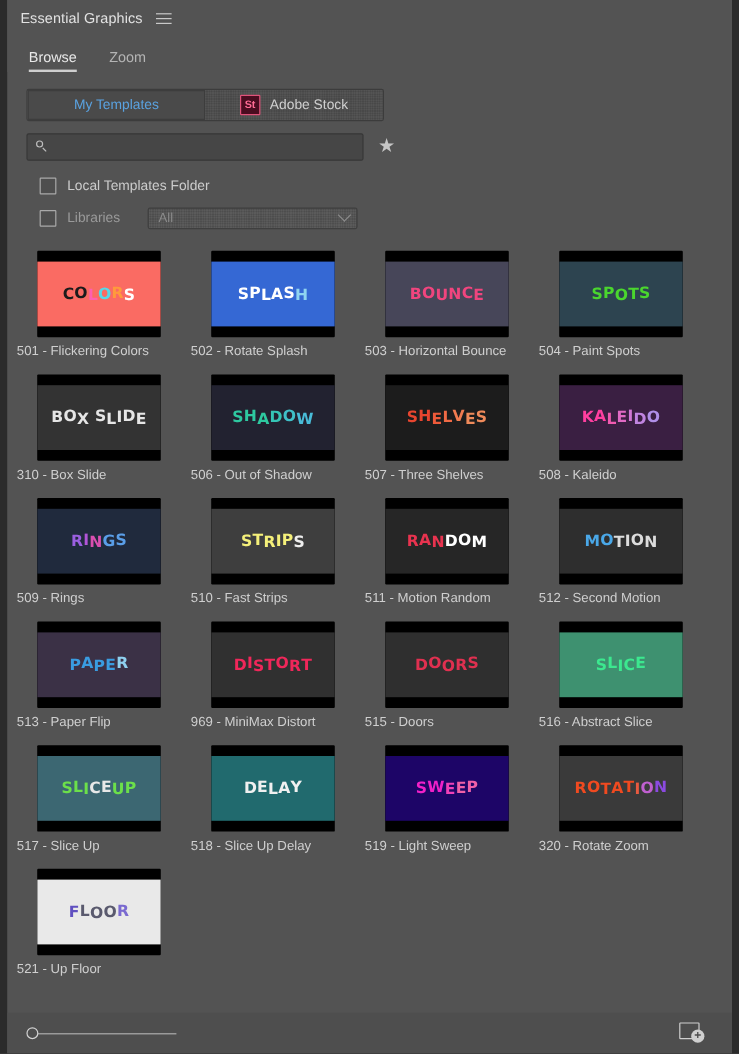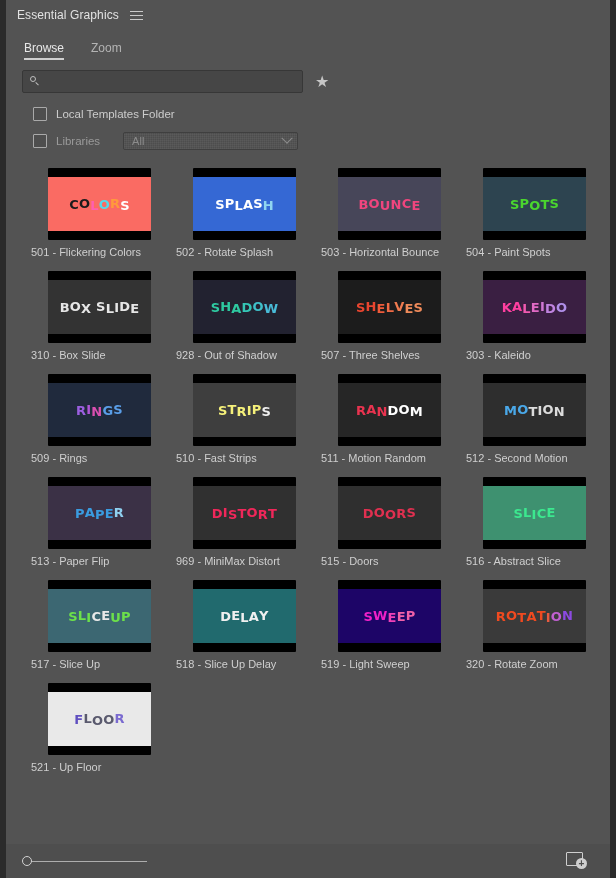--- a/index.html
+++ b/index.html
@@ -254,21 +254,21 @@
   .gridscroll {
     flex: 1 1 auto;
     overflow: hidden;
     padding: 16px 0 0 0;
   }
   .grid {
     display: grid;
     grid-template-columns: repeat(4, 145px);
     column-gap: 0px;
     row-gap: 13px;
-    padding-left: 25px;
+    padding-left: 8px;
   }
   .card {
     width: 138px;
     cursor: pointer;
   }
   .thumb {
     width: 103px;
     height: 72px;
     position: relative;
     background: #000;
@@ -381,20 +381,31 @@
         <i></i>
         <i></i>
     </div>
   </div>
 
   <div class="tabs">
     <div class="tab active">Browse</div>
     <div class="tab">Zoom</div>
   </div>
 
+  <div class="segmented-wrap">
+    <div class="segmented">
+      <div class="seg selected">
+        <span>My Templates</span>
+      </div>
+      <div class="seg alt">
+        <span class="st-badge">St</span>
+        <span>Adobe Stock</span>
+      </div>
+    </div>
+  </div>
 
   <div class="searchrow">
     <div class="searchbox">
       <span class="mag"></span>
       <input class="search-input" type="text" placeholder="" style="">
     </div>
     <div class="star">★</div>
   </div>
 
   <div class="checkrow first">
@@ -452,37 +463,37 @@
             </div>
           </div>
           <div class="caption">310 - Box Slide</div>
         </div>
         <div class="card">
           <div class="thumb">
             <div class="inner" style="background: rgb(34, 34, 48);">
               <div class="word"><span style="color: rgb(46, 201, 160); transform: translateY(0px);">S</span><span style="color: rgb(46, 201, 160); transform: translateY(-1px);">H</span><span style="color: rgb(46, 201, 160); transform: translateY(1px);">A</span><span style="color: rgb(53, 197, 181); transform: translateY(0px);">D</span><span style="color: rgb(63, 192, 200); transform: translateY(-1px);">O</span><span style="color: rgb(73, 188, 216); transform: translateY(1px);">W</span></div>
             </div>
           </div>
-          <div class="caption">928 - Out of Shadow</div>
+          <div class="caption">506 - Out of Shadow</div>
         </div>
         <div class="card">
           <div class="thumb">
             <div class="inner" style="background: rgb(28, 28, 28);">
               <div class="word"><span style="color: rgb(232, 69, 47); transform: translateY(0px);">S</span><span style="color: rgb(232, 69, 47); transform: translateY(-1px);">H</span><span style="color: rgb(238, 90, 58); transform: translateY(1px);">E</span><span style="color: rgb(240, 106, 69); transform: translateY(0px);">L</span><span style="color: rgb(240, 123, 80); transform: translateY(-1px);">V</span><span style="color: rgb(239, 138, 90); transform: translateY(1px);">E</span><span style="color: rgb(239, 138, 90); transform: translateY(0px);">S</span></div>
             </div>
           </div>
           <div class="caption">507 - Three Shelves</div>
         </div>
         <div class="card">
           <div class="thumb">
             <div class="inner" style="background: rgb(58, 31, 66);">
               <div class="word"><span style="color: rgb(255, 63, 160); transform: translateY(0px);">K</span><span style="color: rgb(255, 63, 160); transform: translateY(-1px);">A</span><span style="color: rgb(240, 90, 176); transform: translateY(1px);">L</span><span style="color: rgb(224, 106, 196); transform: translateY(0px);">E</span><span style="color: rgb(208, 119, 212); transform: translateY(-1px);">I</span><span style="color: rgb(192, 132, 224); transform: translateY(1px);">D</span><span style="color: rgb(176, 143, 232); transform: translateY(0px);">O</span></div>
             </div>
           </div>
-          <div class="caption">303 - Kaleido</div>
+          <div class="caption">508 - Kaleido</div>
         </div>
         <div class="card">
           <div class="thumb">
             <div class="inner" style="background: rgb(32, 42, 61);">
               <div class="word"><span style="color: rgb(155, 95, 224); transform: translateY(0px);">R</span><span style="color: rgb(177, 85, 216); transform: translateY(-1px);">I</span><span style="color: rgb(217, 79, 176); transform: translateY(1px);">N</span><span style="color: rgb(90, 158, 232); transform: translateY(0px);">G</span><span style="color: rgb(90, 158, 232); transform: translateY(-1px);">S</span></div>
             </div>
           </div>
           <div class="caption">509 - Rings</div>
         </div>
         <div class="card">

